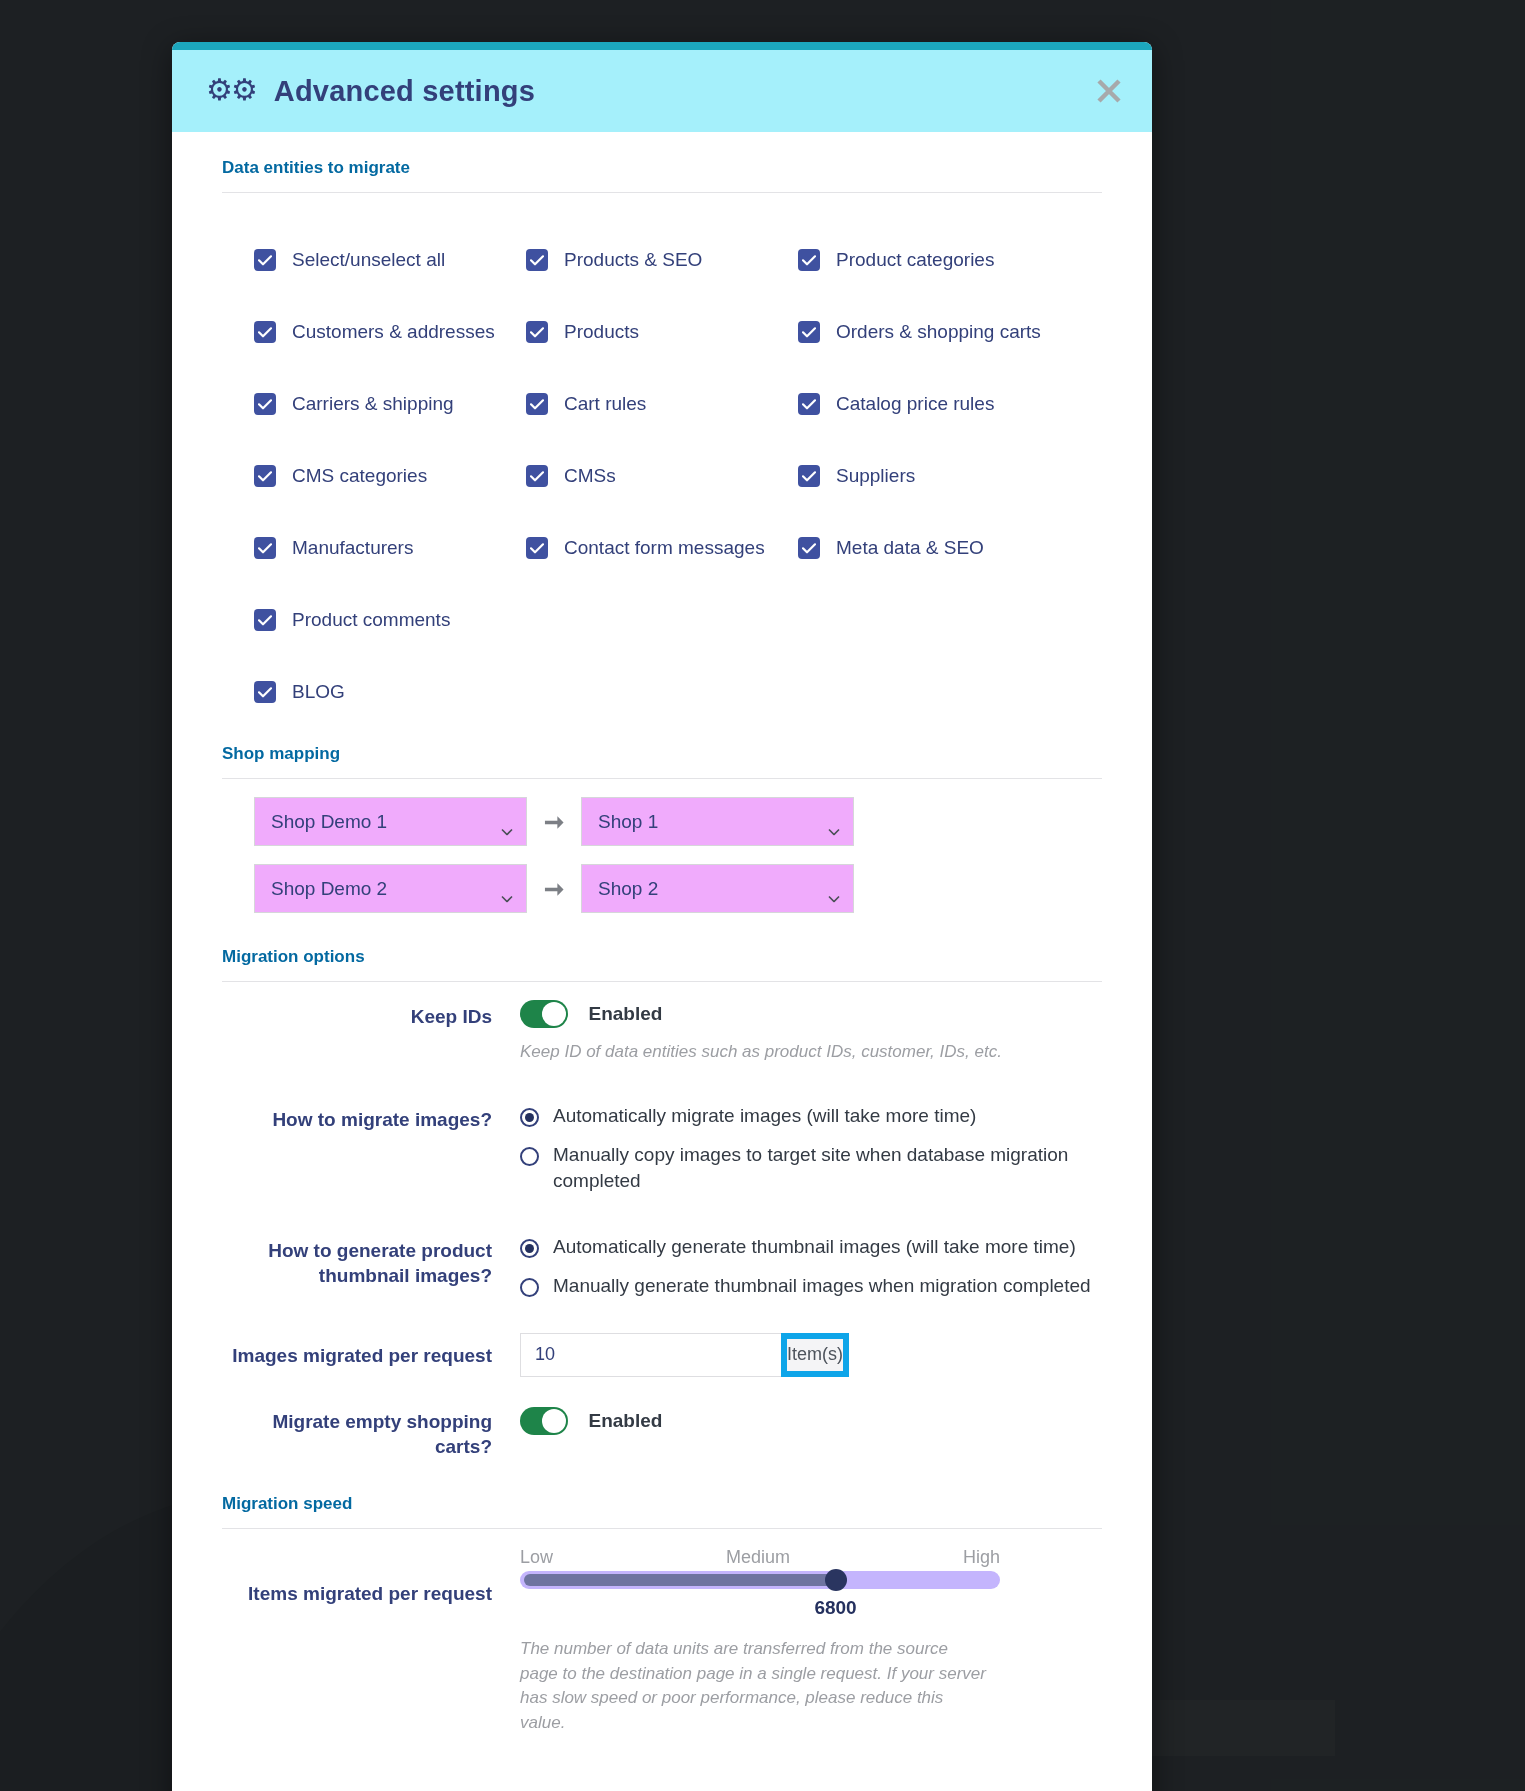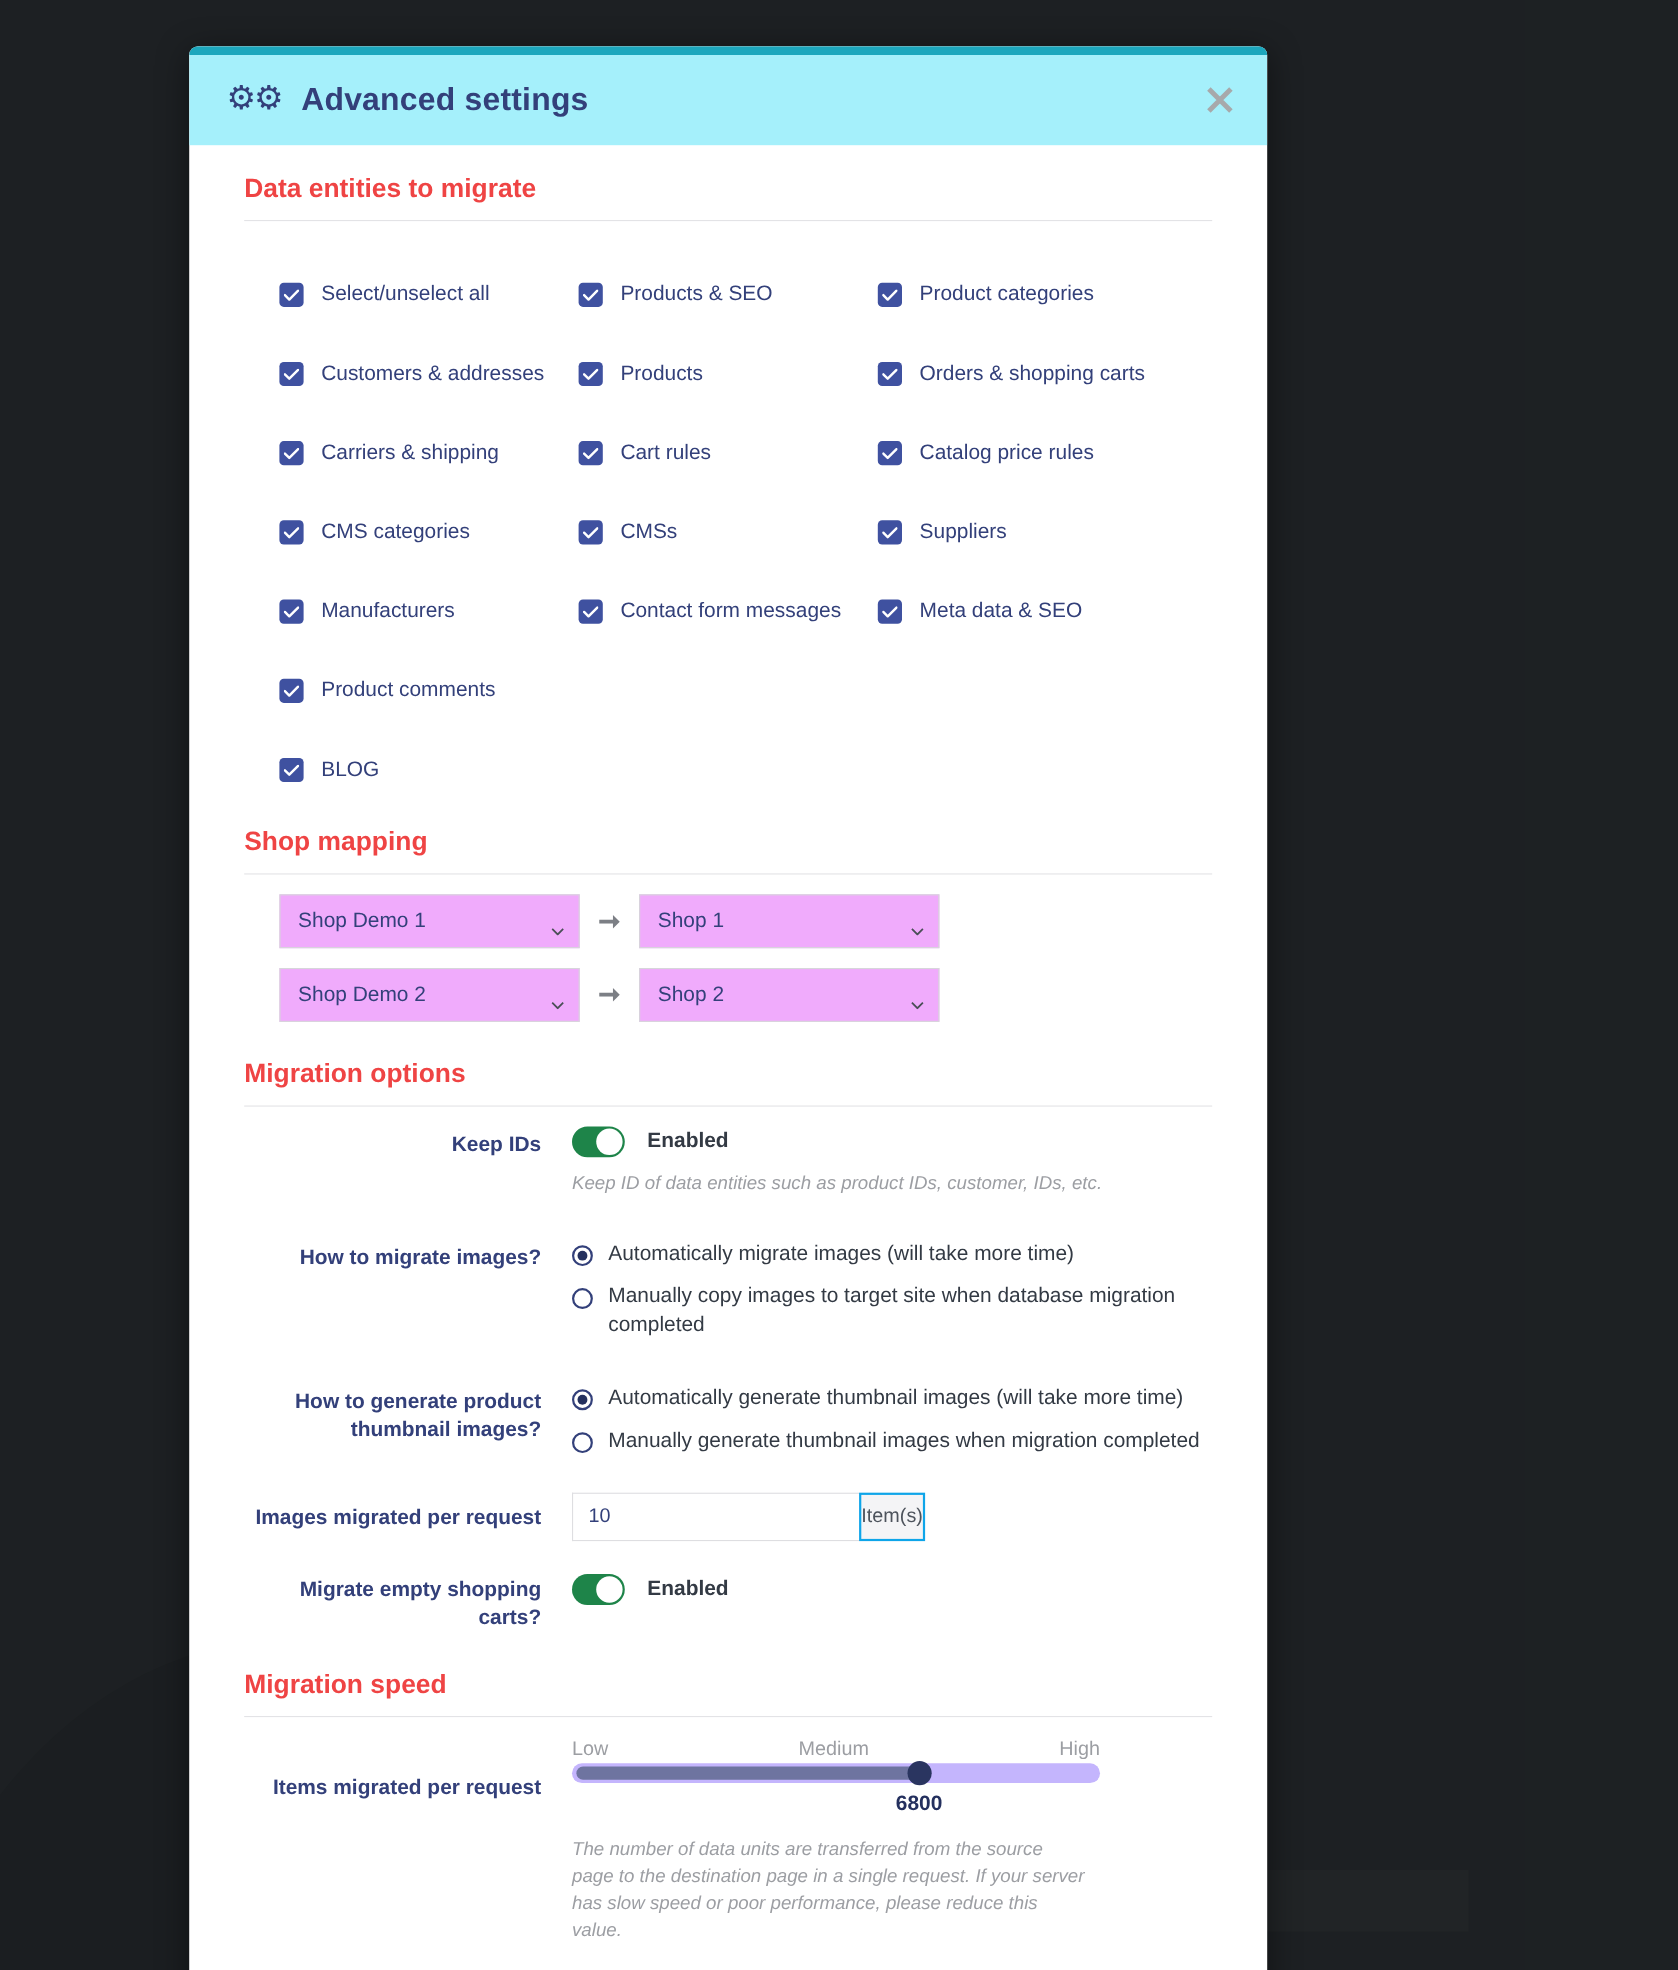--- a/index.html
+++ b/index.html
@@ -66,21 +66,21 @@
   }
   #modal-close {
     position:absolute; right:26px; top:50%; transform:translateY(-50%);
     width:34px; height:34px; cursor:pointer;
   }
   #modal-close svg { display:block; }
 
   #modal-body { padding:26px 50px 0 50px; }
 
   .section-title {
-    color:#ef4444; font-size:24px; font-weight:bold;
+    color:#0369a1; font-size:17px; font-weight:bold;
     margin:0 0 14px 0;
   }
   .section-rule { height:1px; background:#e3e3e6; margin-bottom:18px; }
   .section { margin-bottom:34px; }
 
   
   .cb-grid {
     display:grid;
     grid-template-columns:272px 272px 272px;
     row-gap:5px;
@@ -160,21 +160,21 @@
   .radio-text { color:#333a44; font-size:19px; line-height:1.35; max-width:520px; }
 
   .num-field { display:flex; height:44px; width:258px; }
   .num-input {
     flex:1; border:1px solid #dedee1; border-right:none;
     background:#fff; color:#33407a; font-size:18px;
     padding:0 14px; font-family:"Liberation Sans", sans-serif;
     outline:none;
   }
   .num-suffix {
-    width:91px; border:2px solid #0ea5e9; background:#f4f4f6;
+    width:91px; border:6px solid #0ea5e9; background:#f4f4f6;
     display:flex; align-items:center; justify-content:center;
     color:#4d535c; font-size:18px;
   }
 
   
   .slider-row { display:flex; }
   .slider-wrap { width:480px; }
   .slider-ticks {
     display:flex; justify-content:space-between;
     color:#9c9ea3; font-size:18px; margin-bottom:3px;

